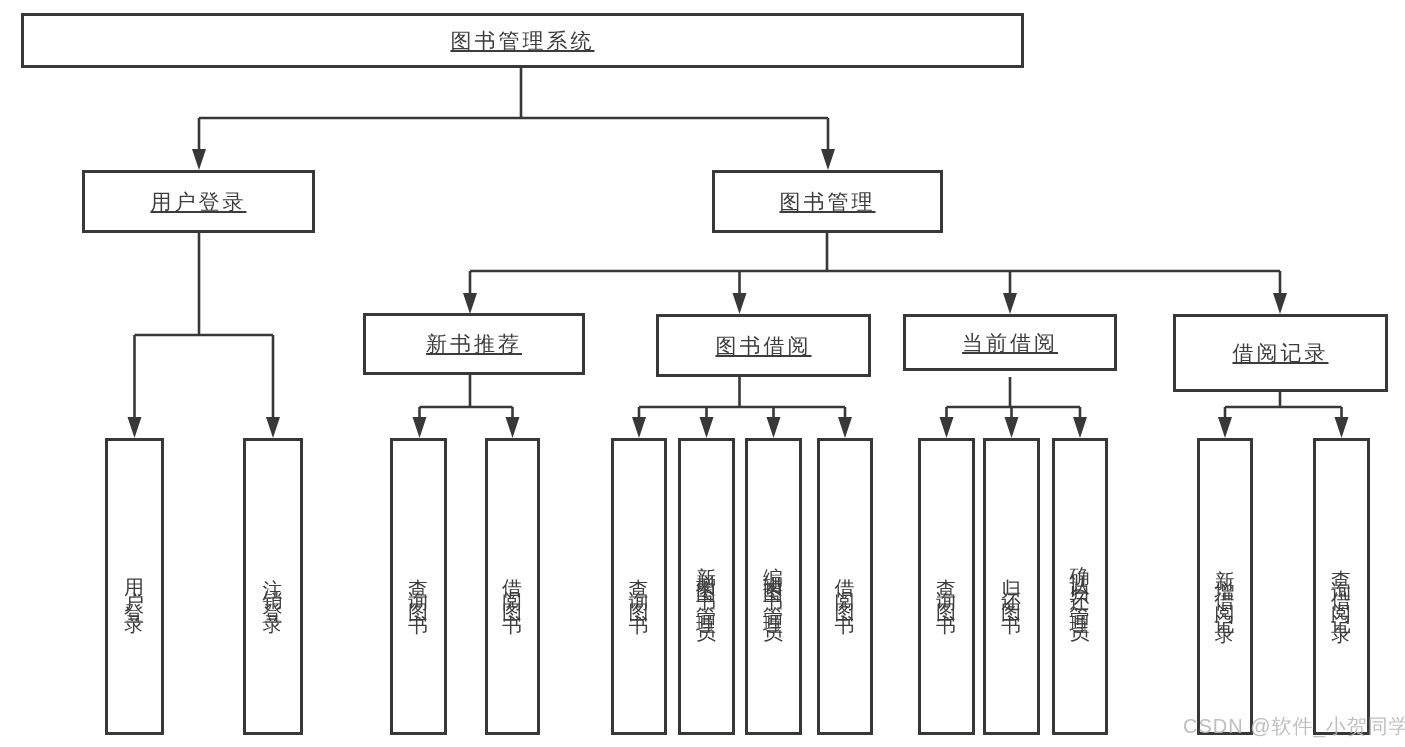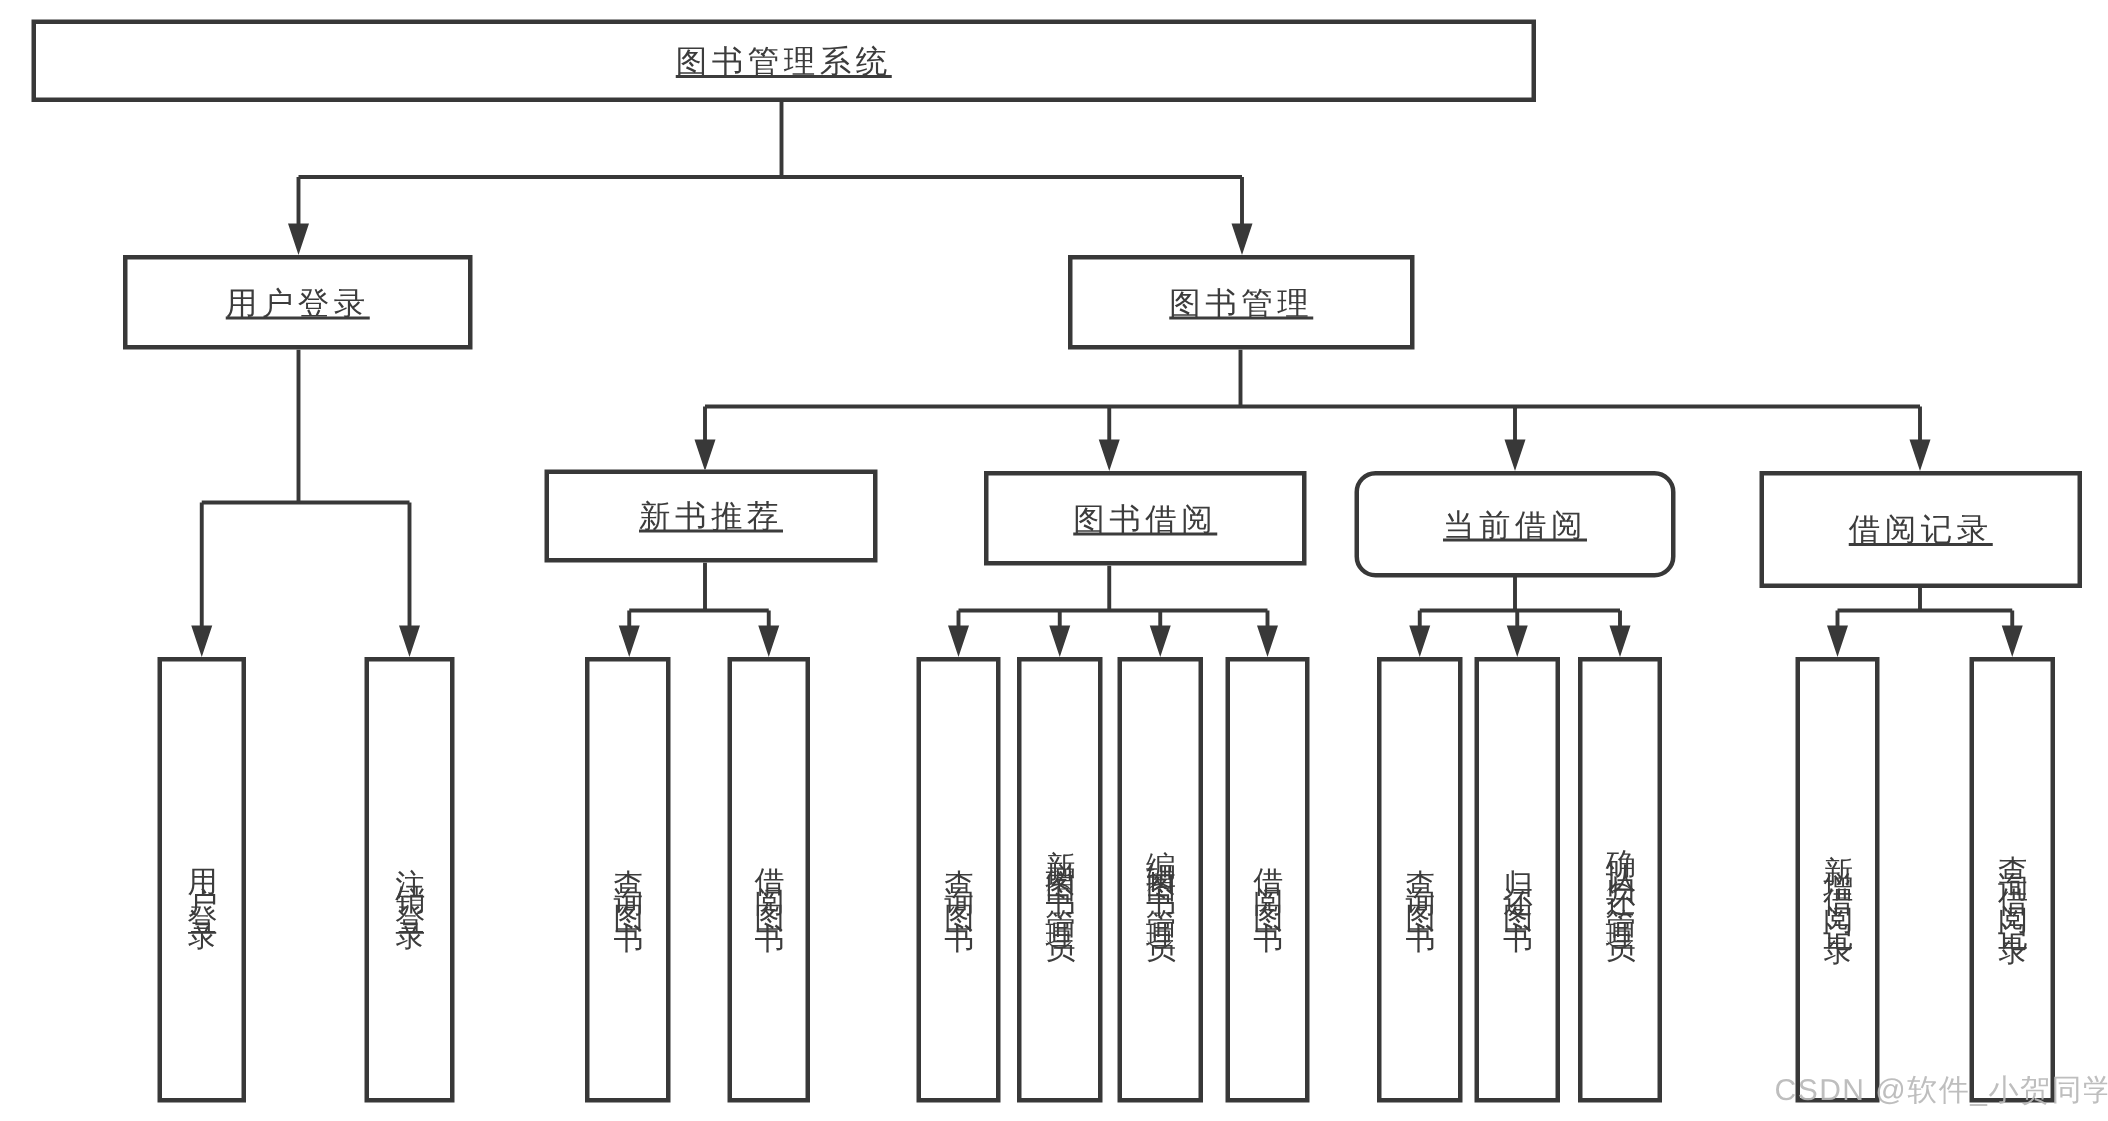--- a/index.html
+++ b/index.html
@@ -83,21 +83,21 @@
   <div class="node hnode" style="left:712px;top:170px;width:231px;height:63px;">
     <span>图书管理</span>
   </div>
 
   <div class="node hnode" style="left:363px;top:313px;width:222px;height:62px;">
     <span>新书推荐</span>
   </div>
   <div class="node hnode" style="left:632px;top:314px;width:215px;height:63px;margin-left:24px;">
     <span>图书借阅</span>
   </div>
-  <div class="node hnode" style="left:903px;top:314px;width:214px;height:71px;border-radius:14px;">
+  <div class="node hnode" style="left:903px;top:314px;width:214px;height:57px;">
     <span>当前借阅</span>
   </div>
   <div class="node hnode" style="left:1173px;top:314px;width:215px;height:78px;">
     <span>借阅记录</span>
   </div>
 
   <div class="node leaf" style="left:105px;top:438px;width:59px;height:297px;">
     <span>用户登录</span>
   </div>
   <div class="node leaf" style="left:243px;top:438px;width:60px;height:297px;">

